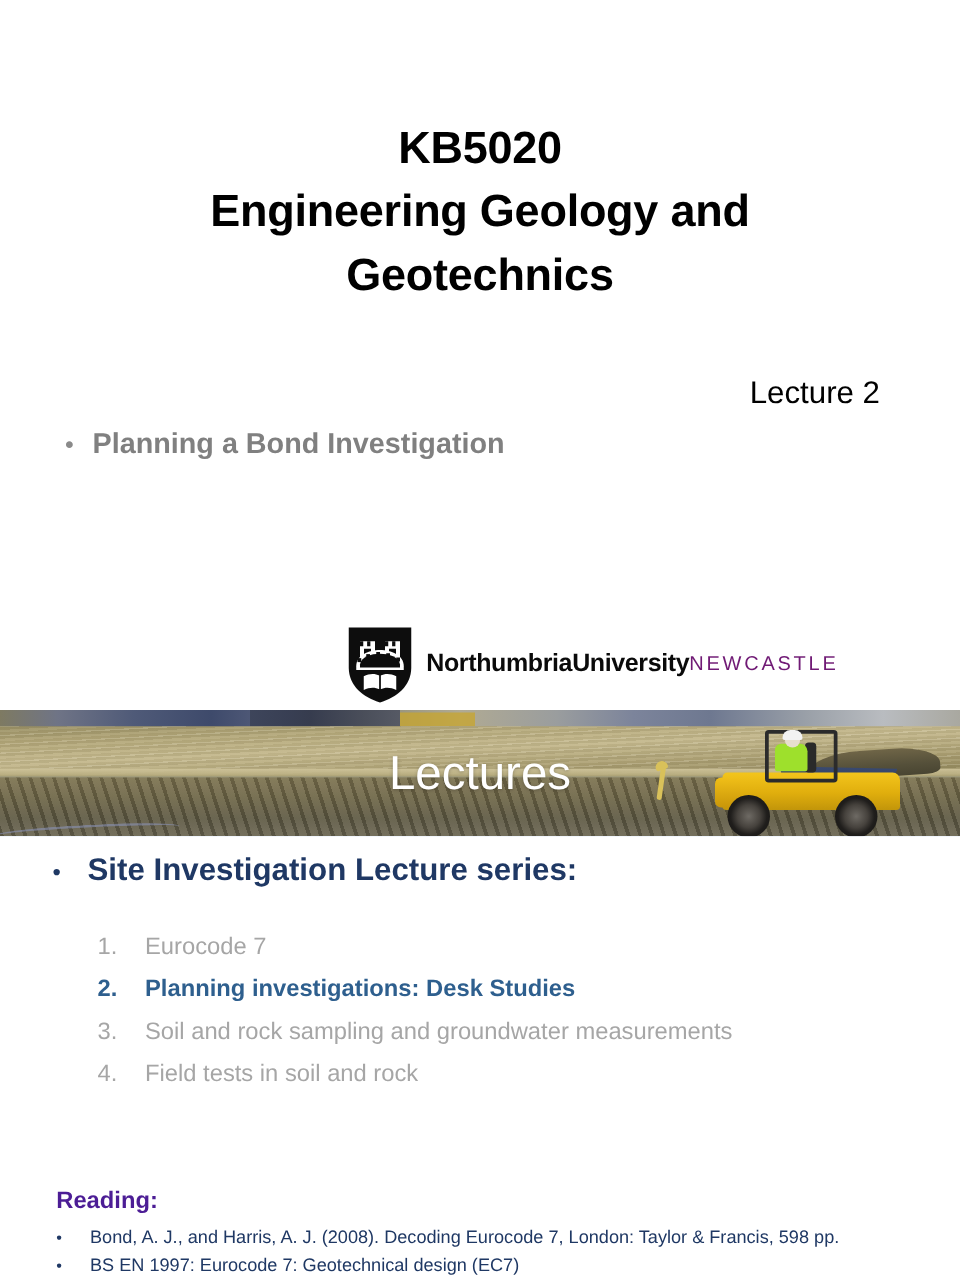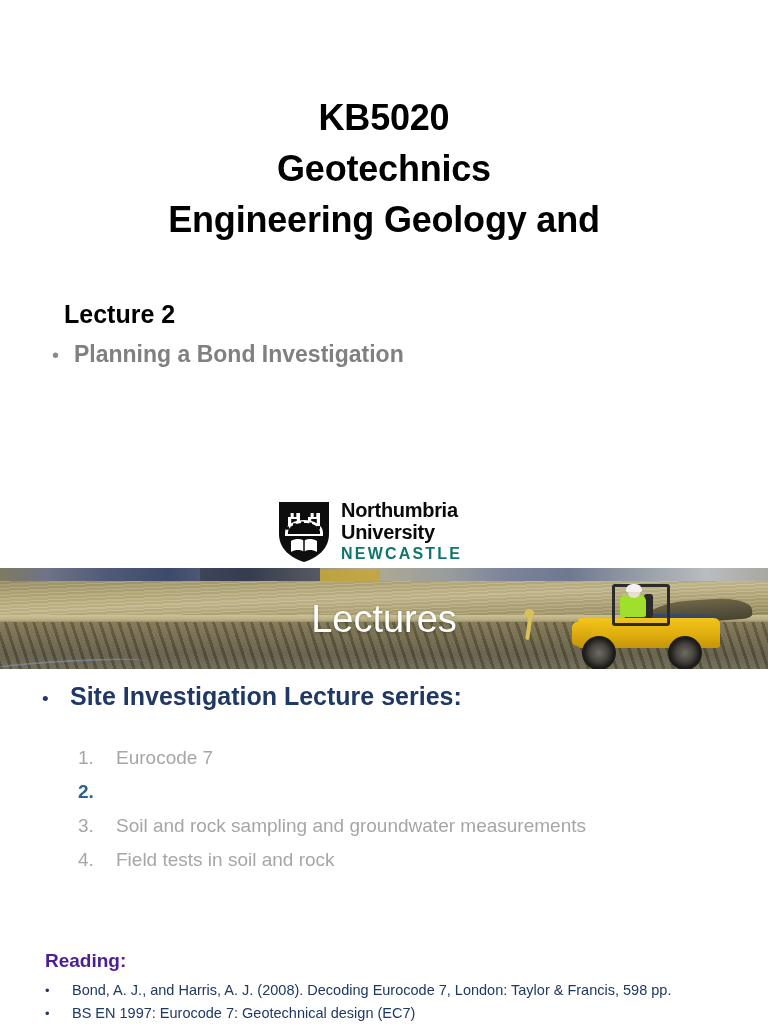--- a/index.html
+++ b/index.html
@@ -39,23 +39,23 @@
     color: #000000;
     letter-spacing: -0.2px;
   }
   .course-title .line { display: block; }
 
   .lecture-number {
     position: absolute;
     left: 64px;
     top: 300px;
     width: 640px;
-    text-align: left;
+    text-align: right;
     font-size: 25px;
-    font-weight: bold;
+    font-weight: normal;
     color: #000000;
   }
 
   .subtitle-row {
     position: absolute;
     left: 52px;
     top: 341px;
     width: 680px;
     display: flex;
     align-items: baseline;
@@ -86,35 +86,35 @@
     align-items: center;
   }
   .logo-shield {
     width: 54px;
     height: 64px;
     flex: none;
     margin-right: 10px;
   }
   .logo-words {
     display: flex;
-    flex-direction: column;
+    flex-direction: row;
     justify-content: center;
     line-height: 1;
   }
   .logo-line1, .logo-line2 {
     font-size: 20px;
     font-weight: bold;
     color: #0a0a0a;
     letter-spacing: -0.3px;
     line-height: 1.08;
   }
   .logo-line3 {
     font-size: 16px;
-    font-weight: bold;
-    color: #0f766e;
+    font-weight: normal;
+    color: #701a75;
     letter-spacing: 2.2px;
     line-height: 1.25;
     margin-top: 1px;
   }
 
   
   .banner {
     position: absolute;
     left: 0;
     top: 568px;
@@ -353,22 +353,22 @@
   }
   .reading-text { flex: 1; }
 </style>
 </head>
 <body>
 
 <div class="slide-top">
 
   <div class="course-title">
     <span class="line">KB5020</span>
+    <span class="line">Engineering Geology and</span>
     <span class="line">Geotechnics</span>
-    <span class="line">Engineering Geology and</span>
   </div>
 
   <div class="lecture-number">Lecture 2</div>
 
   <div class="subtitle-row">
     <span class="subtitle-bullet">•</span>
     <span class="subtitle-text">Planning a Bond Investigation</span>
   </div>
 
   <div class="logo">
@@ -443,20 +443,21 @@
     <span class="series-text">Site Investigation Lecture series:</span>
   </div>
 
   <div class="lecture-list">
     <div class="lecture-item muted">
       <span class="lecture-num">1.</span>
       <span class="lecture-label">Eurocode 7</span>
     </div>
     <div class="lecture-item active">
       <span class="lecture-num">2.</span>
+      <span class="lecture-label">Planning investigations: Desk Studies</span>
     </div>
     <div class="lecture-item muted">
       <span class="lecture-num">3.</span>
       <span class="lecture-label">Soil and rock sampling and groundwater measurements</span>
     </div>
     <div class="lecture-item muted">
       <span class="lecture-num">4.</span>
       <span class="lecture-label">Field tests in soil and rock</span>
     </div>
   </div>

